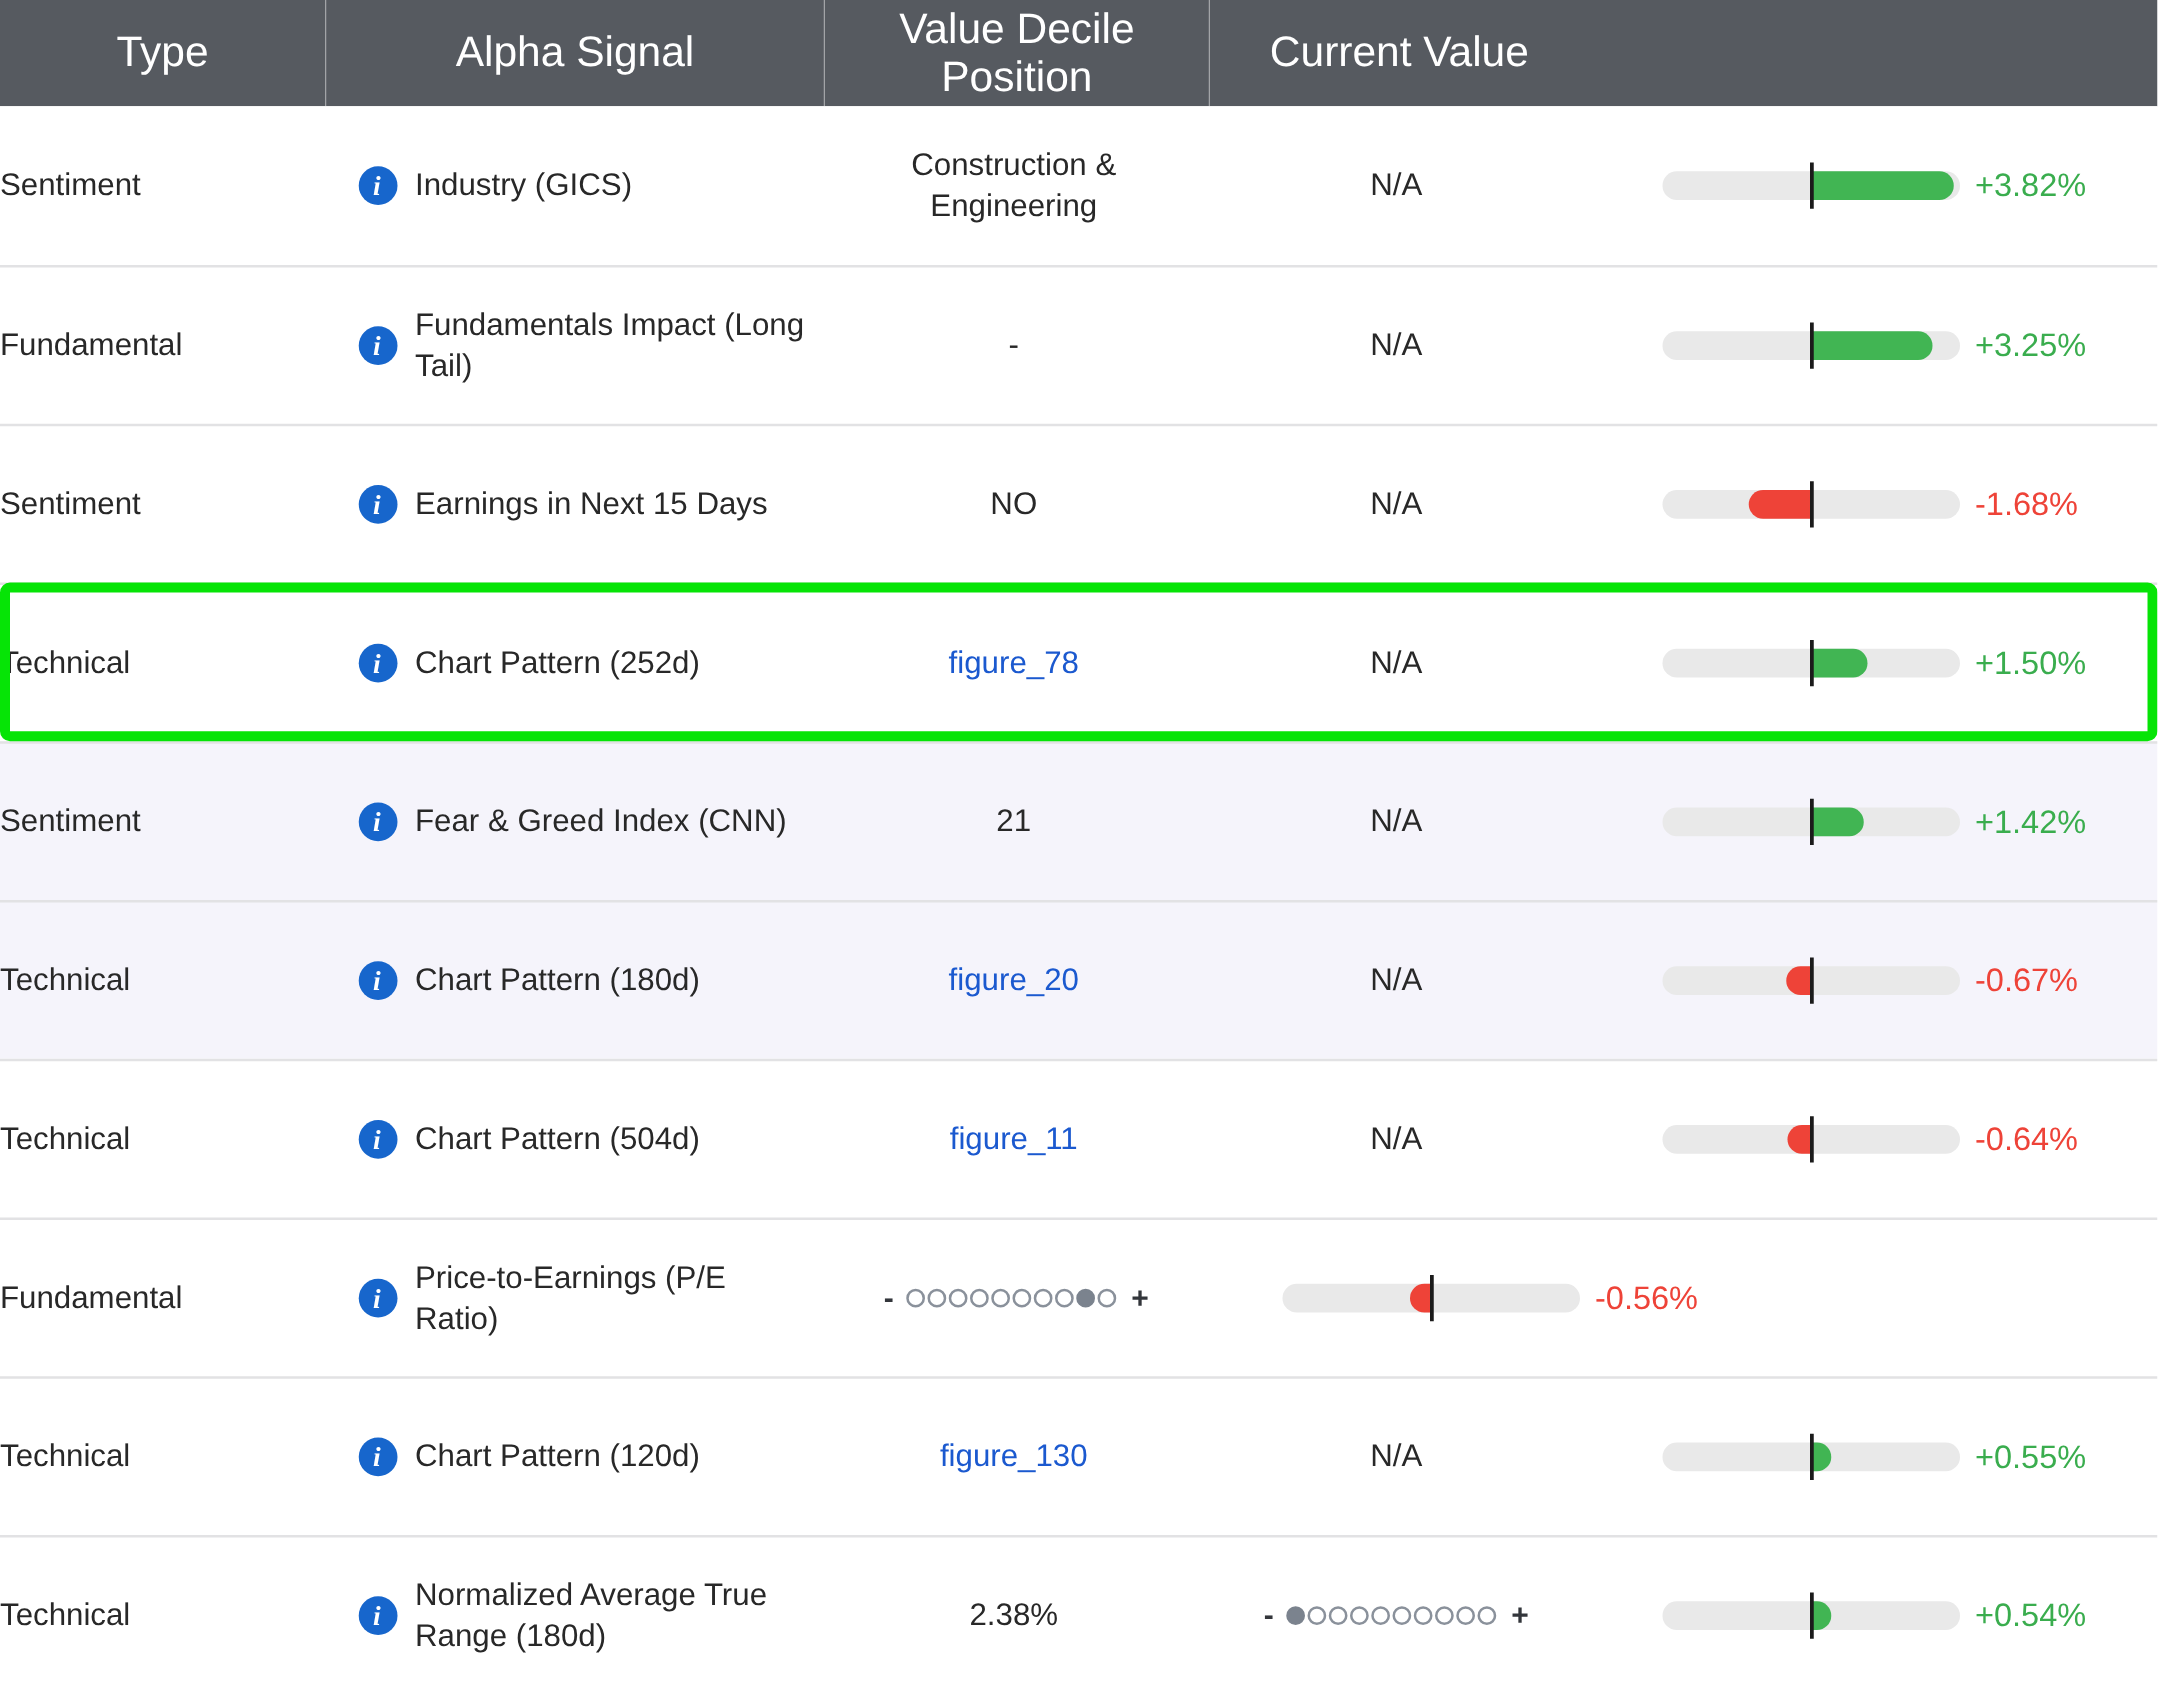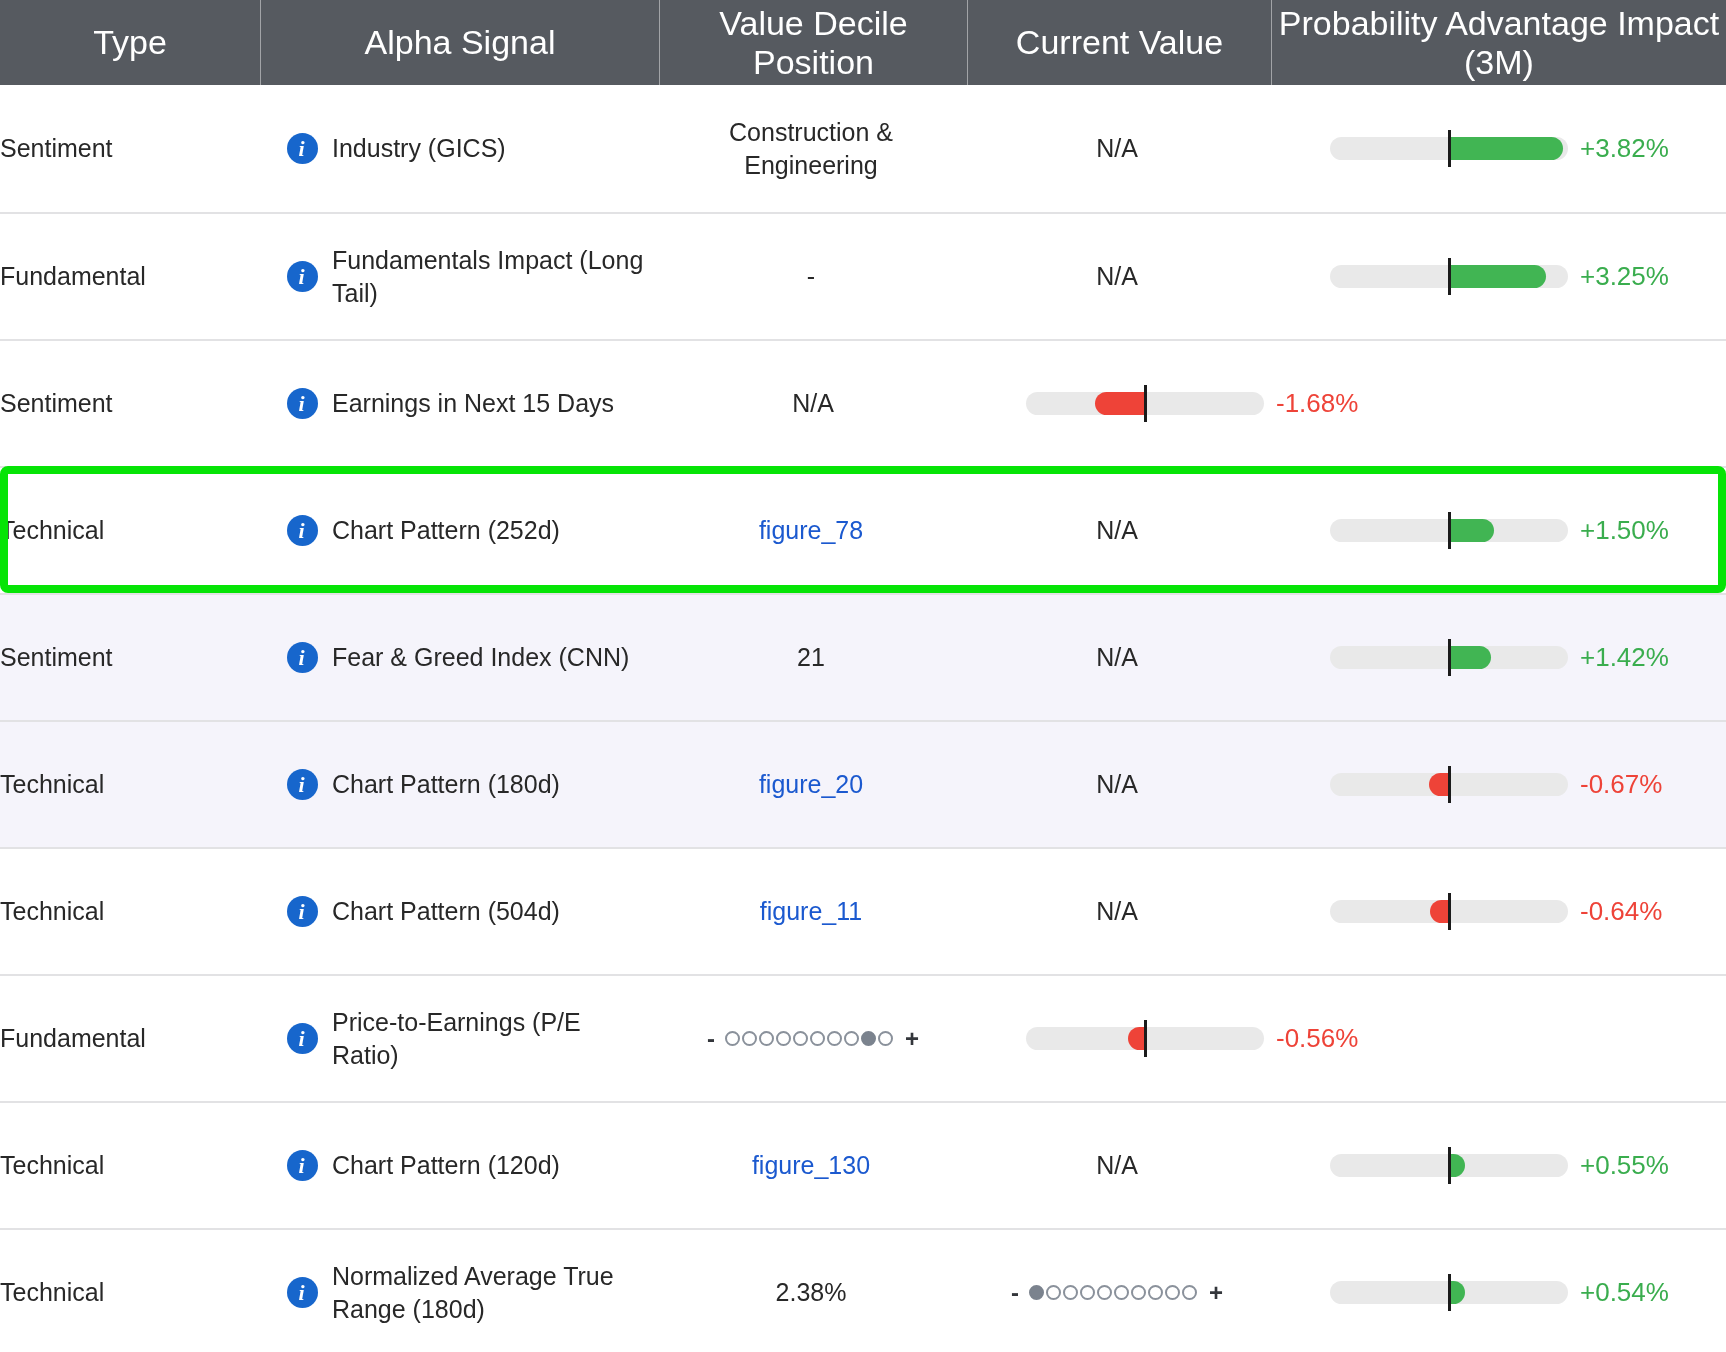--- a/index.html
+++ b/index.html
@@ -67,21 +67,20 @@
 </style>
 </head>
 <body>
 
 <div class="table">
   <div class="header-row">
     <div class="hcell c-type">Type</div>
     <div class="hcell c-signal" style="justify-content:center;padding-left:0;">Alpha Signal</div>
     <div class="hcell c-decile">Value Decile Position</div>
     <div class="hcell c-value">Current Value</div>
-    <div class="hcell c-impact" style="justify-content:center;padding-left:0;">Probability Advantage Impact (3M)</div>
   </div>
   <div class="rows" id="rows">
       <div class="row">
     <div class="cell c-type">
       <span class="type-text">Sentiment</span>
     </div>
     <div class="cell c-signal">
       <span class="info-icon">
             <span class="i-glyph">i</span>
           </span>
@@ -129,20 +128,23 @@
   </div>
       <div class="row">
     <div class="cell c-type">
       <span class="type-text">Sentiment</span>
     </div>
     <div class="cell c-signal">
       <span class="info-icon">
             <span class="i-glyph">i</span>
           </span>
       <span class="signal-label">Earnings in Next 15 Days</span>
+    </div>
+    <div class="cell c-value">
+      <span class="value-text">NO</span>
     </div>
     <div class="cell c-decile">
           <span>N/A</span>
         </div>
     <div class="cell c-impact">
       <div class="bar">
         <div class="fill neg" style="width: 50px;"></div>
         <div class="tick"></div>
       </div>
       <span class="impact-text neg">-1.68%</span>

